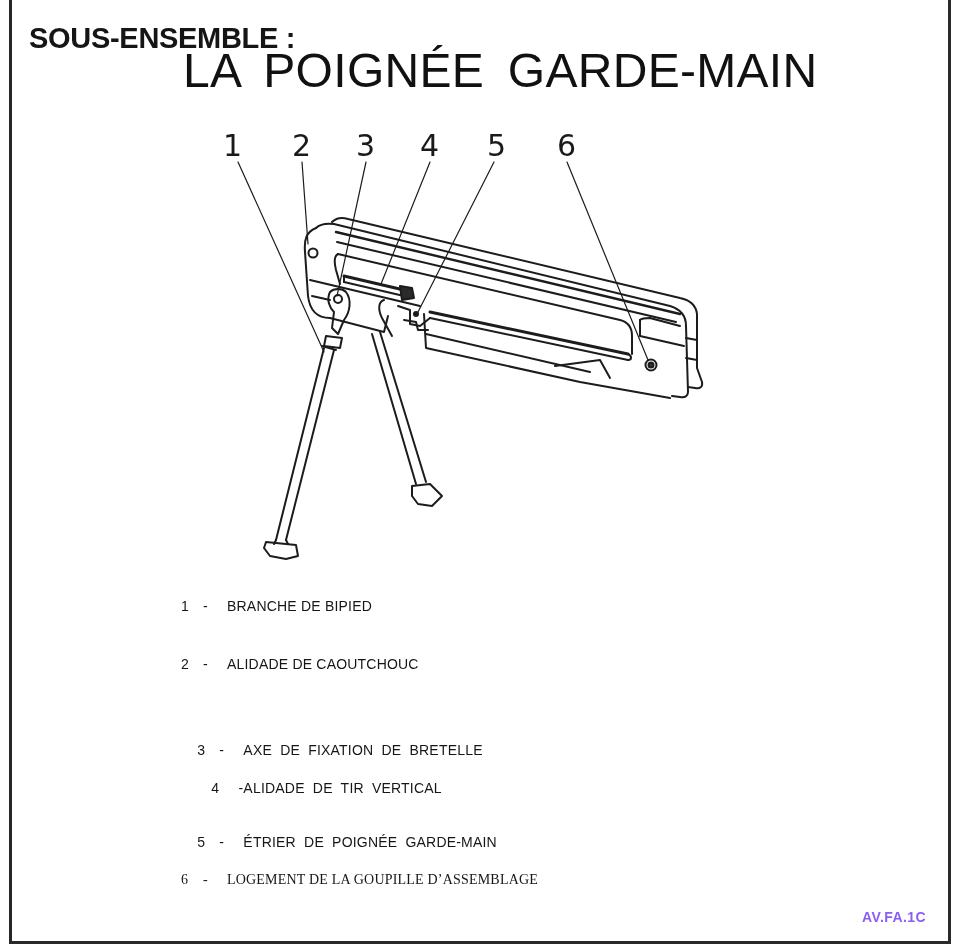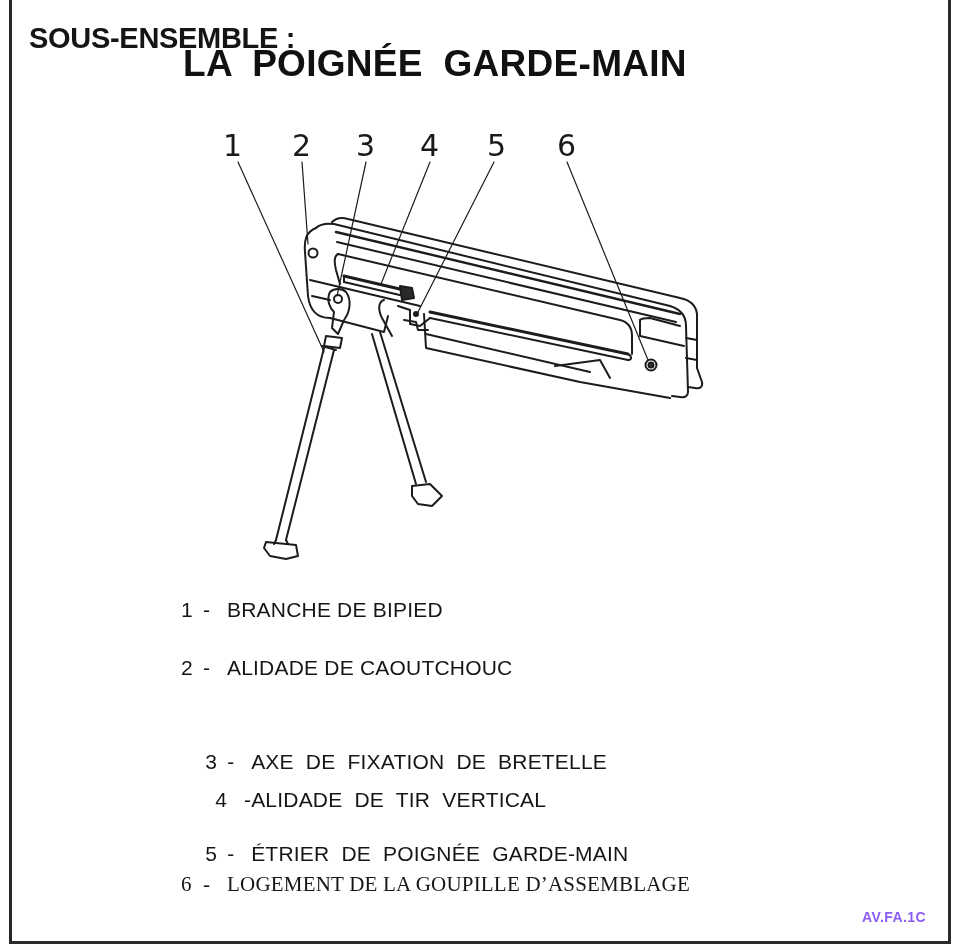--- a/index.html
+++ b/index.html
@@ -1,23 +1,23 @@
 <!DOCTYPE html>
 <html><head>
 <meta charset="utf-8">
 <style>
   html, body { margin: 0; padding: 0; background: #ffffff; }
   body { width: 957px; height: 950px; position: relative; overflow: hidden; font-family: "Liberation Sans", sans-serif; color: #141414; }
   .frame { position: absolute; left: 9px; top: -2px; width: 942px; height: 946px; border-left: 3px solid #262626; border-right: 3px solid #2a2a2a; border-bottom: 3px solid #2a2a2a; box-sizing: border-box; }
   .subtitle { position: absolute; left: 29px; top: 22px; font-size: 29px; font-weight: bold; letter-spacing: -0.3px; color: #151515; }
-  .title { position: absolute; left: 183px; top: 43px; font-size: 37px; font-weight: bold; word-spacing: 10px; letter-spacing: 0.3px; color: #111; }
+  .title { position: absolute; left: 183px; top: 43px; font-size: 48px; font-weight: normal; word-spacing: 10px; letter-spacing: 0.3px; color: #111; }
   .drawing { position: absolute; left: 0; top: 0; width: 957px; height: 580px; }
   .callout-num { position: absolute; font-size: 30px; font-family: "DejaVu Sans", sans-serif; color: #1a1a1a; font-weight: normal; }
   .legend { position: absolute; left: 181px; top: 598px; }
-  .legend-item { position: absolute; left: 0; white-space: nowrap; font-size: 21px; color: #161616; letter-spacing: 0.2px; }
+  .legend-item { position: absolute; left: 0; white-space: nowrap; font-size: 14px; color: #161616; letter-spacing: 0.2px; }
   .legend-item .num { display: inline-block; width: 22px; }
   .legend-item .dash { display: inline-block; width: 24px; }
   .ref-code { position: absolute; left: 862px; top: 909px; font-size: 14px; font-weight: bold; color: #8b5cf6; letter-spacing: 0.4px; }
 </style>
 </head>
 <body>
 
 <div class="frame"></div>
 
 <div class="subtitle">SOUS-ENSEMBLE :</div>

